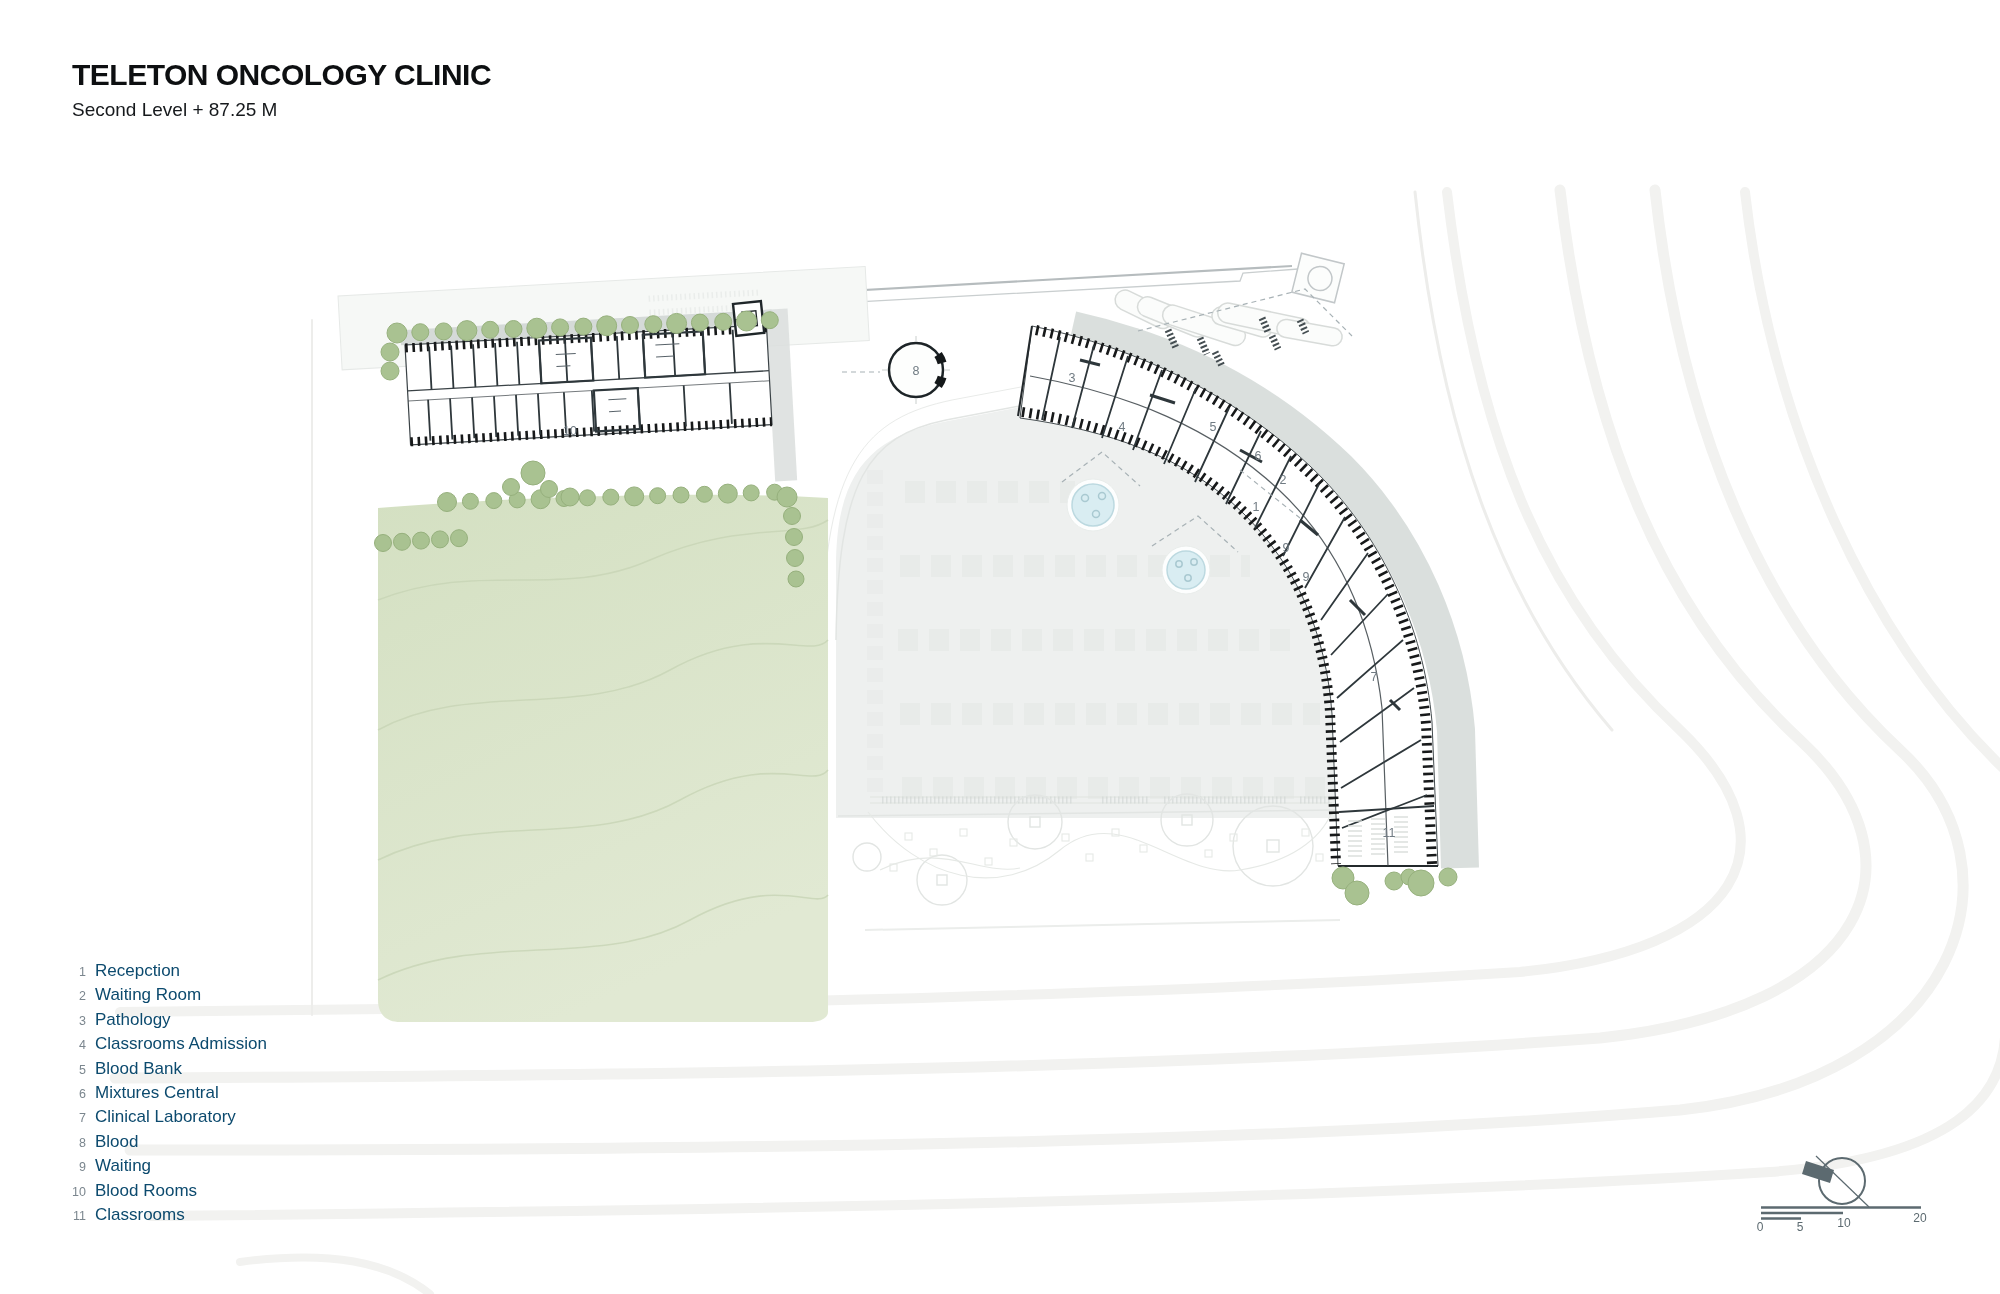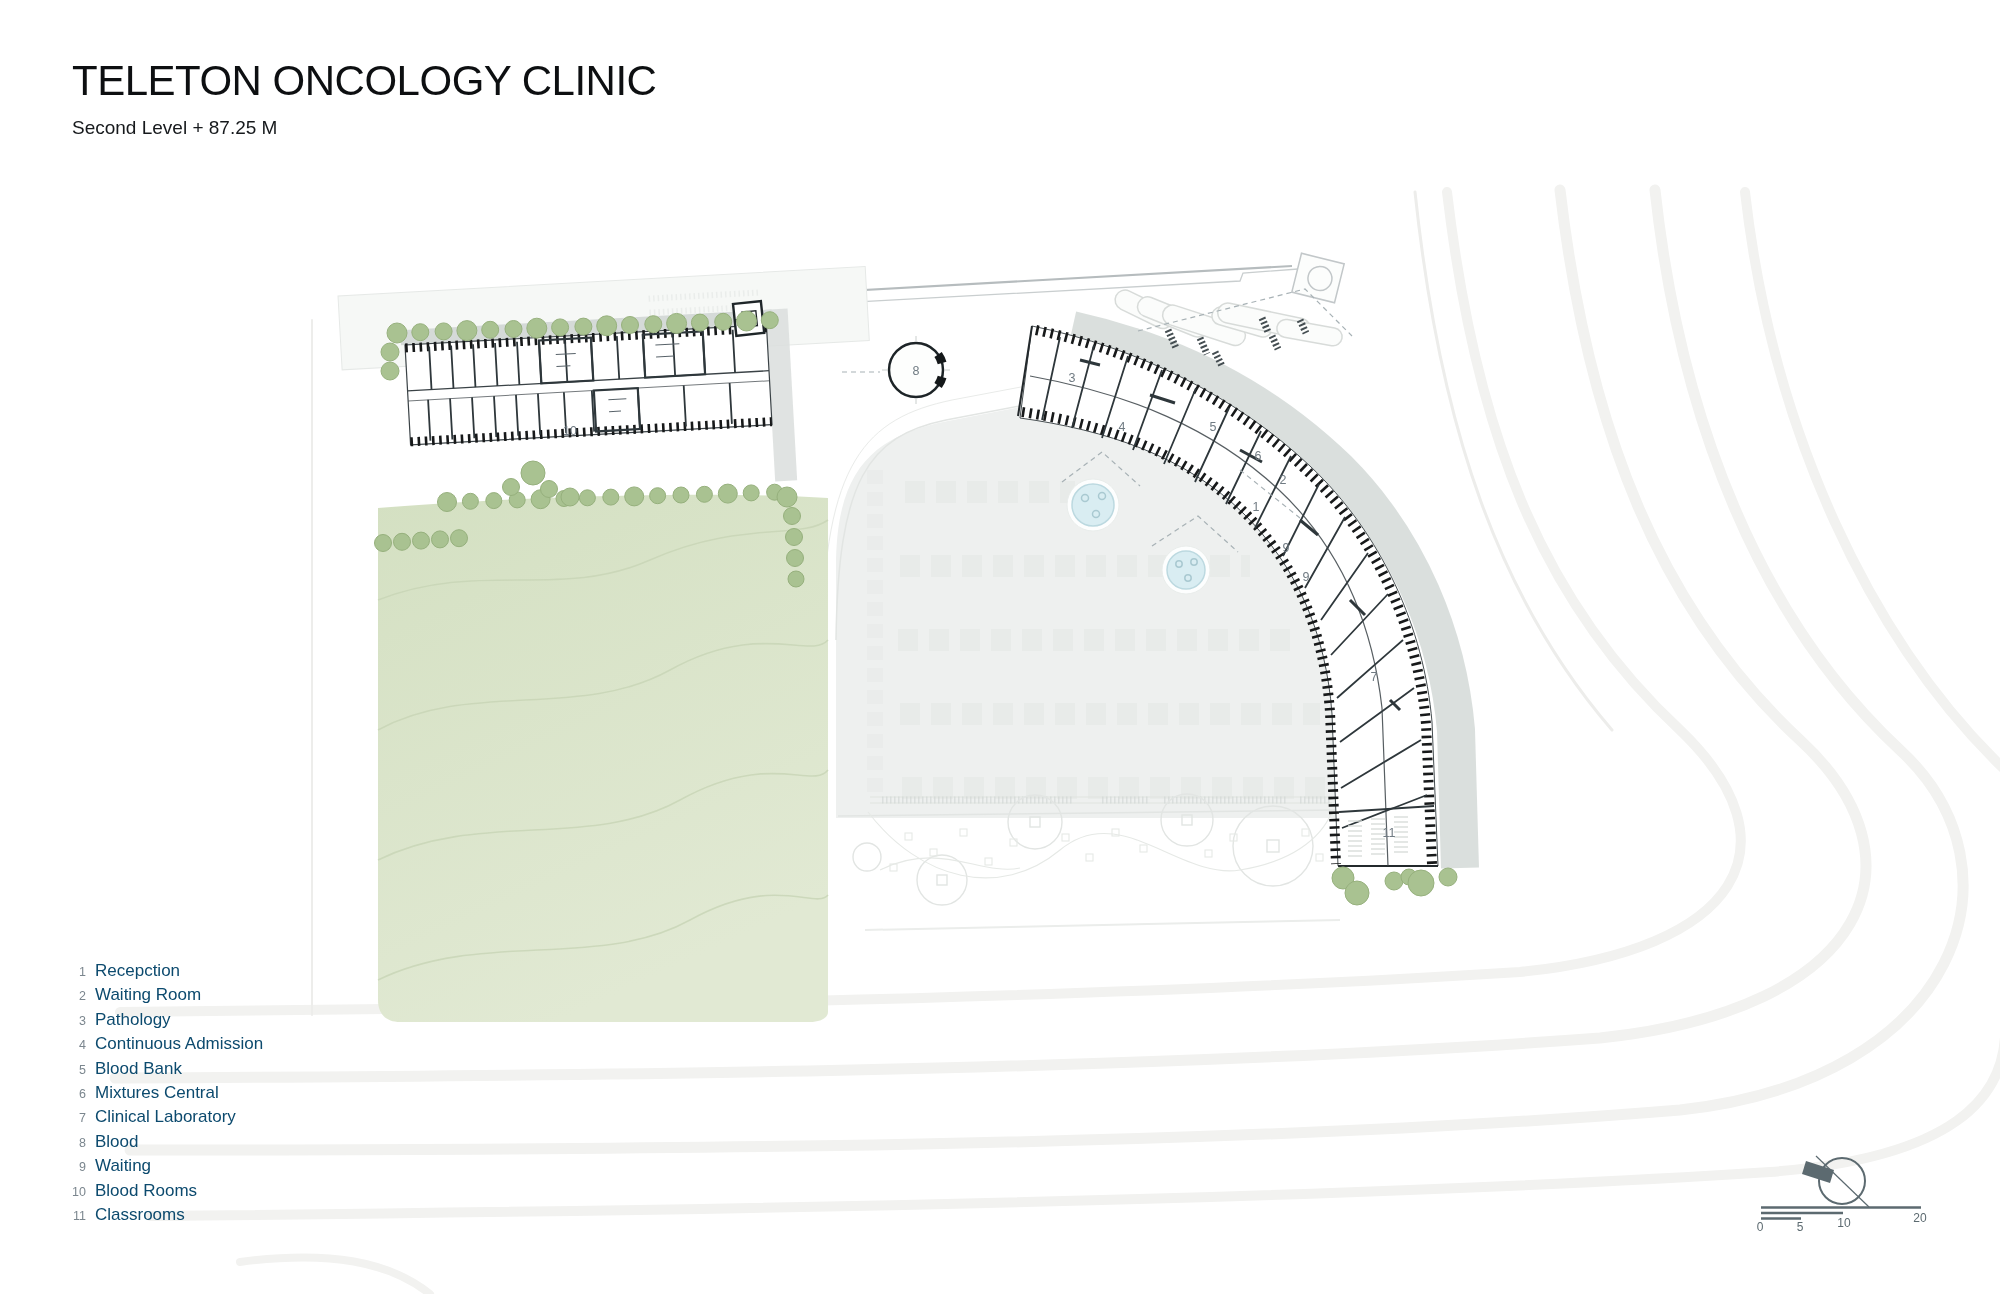--- a/index.html
+++ b/index.html
@@ -21,22 +21,22 @@
     --c-anno:#5c6a70;
     --c-ghost:#e5e8e7;
     --c-hairline:#e2e5e3;
   }
   *{margin:0;padding:0;box-sizing:border-box}
   html,body{width:2000px;height:1294px;background:#ffffff;overflow:hidden;
     font-family:"Liberation Sans", sans-serif;}
   .stage{position:relative;width:2000px;height:1294px;background:#fff}
   .plan-svg{position:absolute;left:0;top:0}
   .title-block{position:absolute;left:72px;top:60px;color:var(--c-ink)}
-  .title-block h1{font-size:42px;font-weight:400;letter-spacing:-0.5px;line-height:1.02;color:#0d0f11}
-  .title-block .sub{font-size:19px;line-height:23px;margin-top:13px;color:#16191c}
+  .title-block h1{font-size:30px;font-weight:700;letter-spacing:-0.5px;line-height:1.02;color:#0d0f11}
+  .title-block .sub{font-size:19px;line-height:23px;margin-top:7px;color:#16191c}
   .legend{position:absolute;left:60px;top:961px}
   .legend-row{display:flex;align-items:baseline;height:24.4px}
   .legend-num{width:26px;text-align:right;font-size:12.5px;color:var(--c-num);flex:0 0 26px}
   .legend-label{font-size:17px;color:#0c4a6e;margin-left:9px;white-space:nowrap}
   text.room-num{font-size:12.5px;fill:var(--c-label)}
   text.scale-num{font-size:12px;fill:var(--c-anno)}
 </style>
 </head>
 <body>
 
@@ -348,21 +348,21 @@
       <div class="legend-row">
         <span class="legend-num">2</span>
         <span class="legend-label">Waiting Room</span>
       </div>
       <div class="legend-row">
         <span class="legend-num">3</span>
         <span class="legend-label">Pathology</span>
       </div>
       <div class="legend-row">
         <span class="legend-num">4</span>
-        <span class="legend-label">Continuous Admission</span>
+        <span class="legend-label">Classrooms Admission</span>
       </div>
       <div class="legend-row">
         <span class="legend-num">5</span>
         <span class="legend-label">Blood Bank</span>
       </div>
       <div class="legend-row">
         <span class="legend-num">6</span>
         <span class="legend-label">Mixtures Central</span>
       </div>
       <div class="legend-row">

